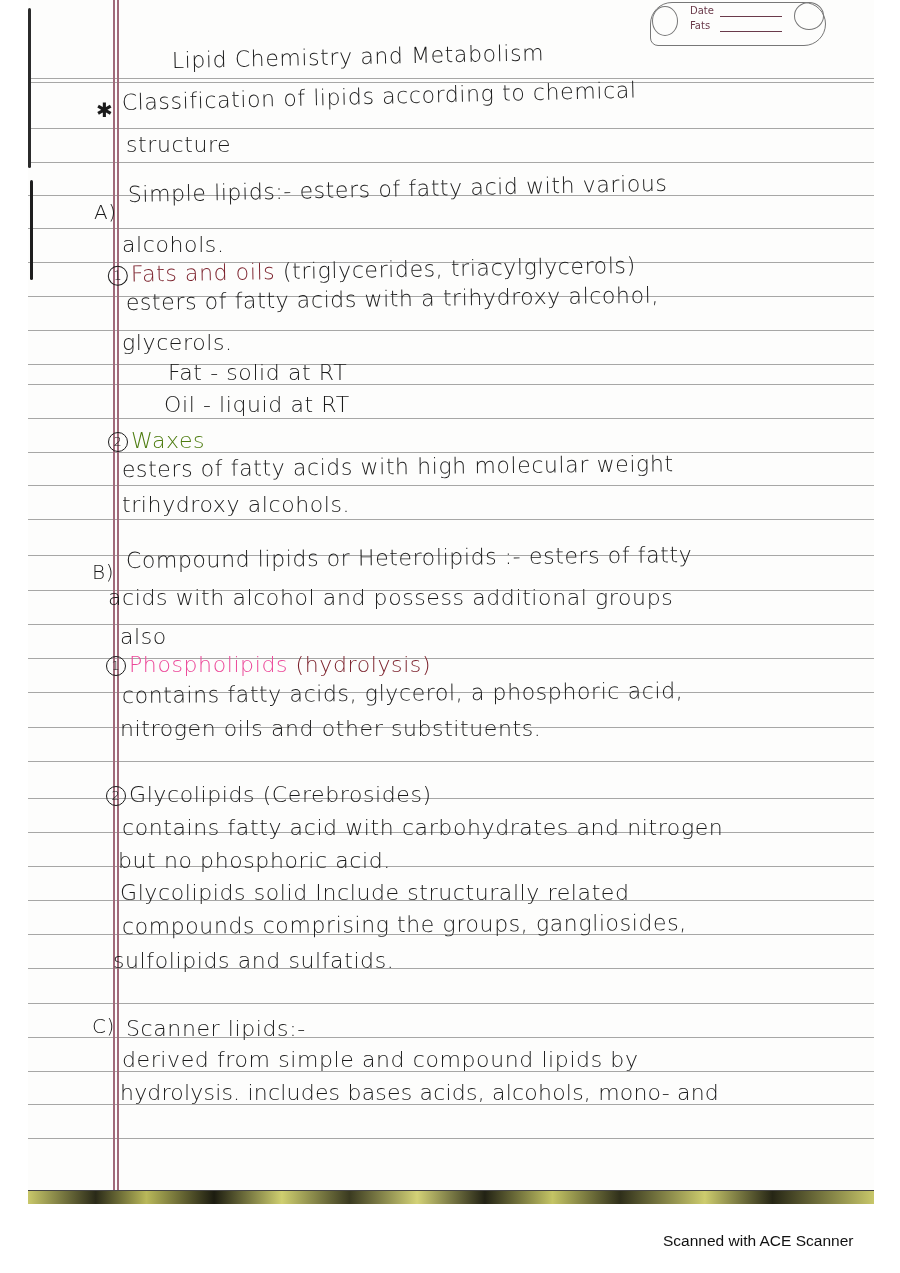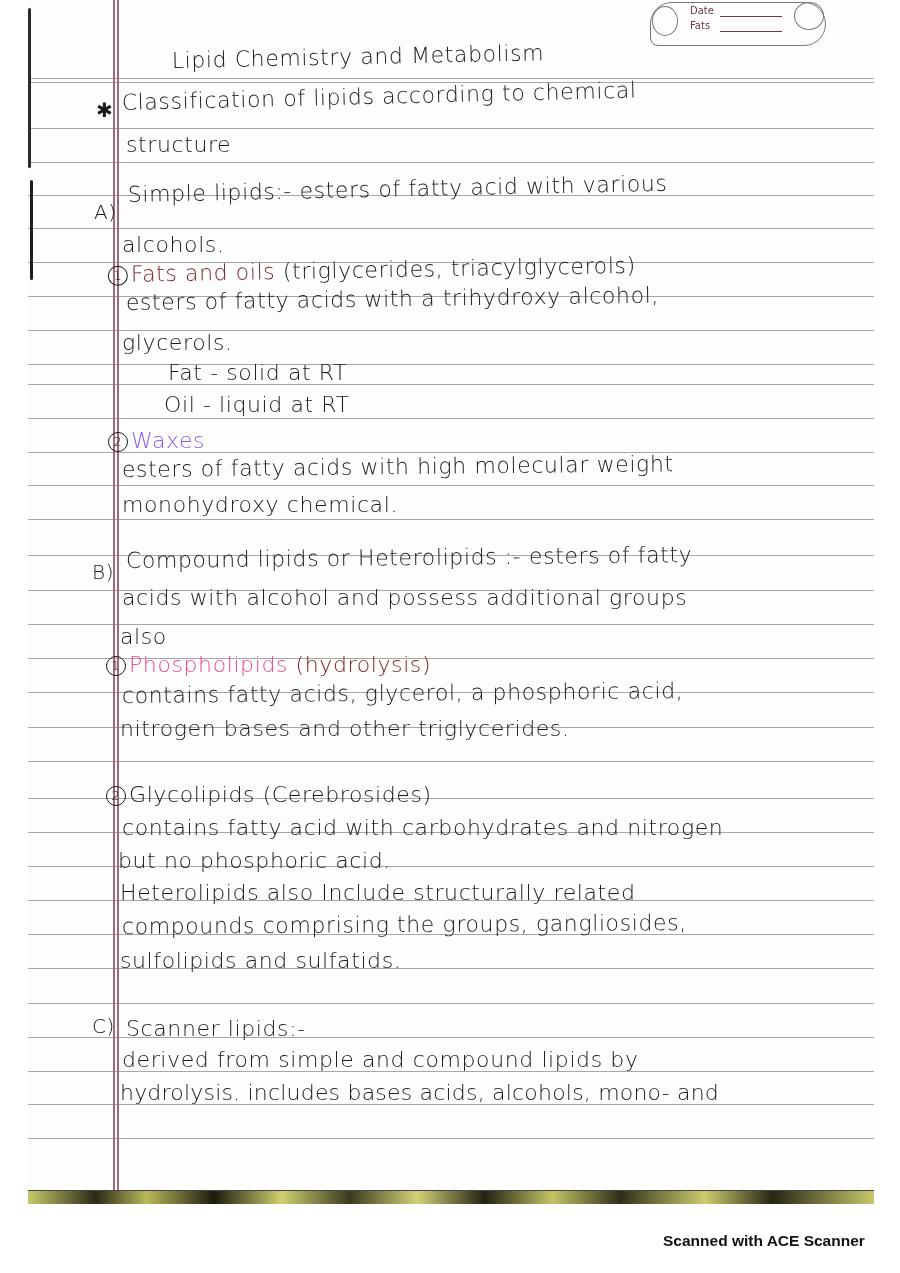--- a/index.html
+++ b/index.html
@@ -56,21 +56,20 @@
   }
   .hw.num { font-size: 20px; }
   .circled {
     display: inline-block; width: 20px; height: 20px; border: 1.3px solid #1b1b1b;
     border-radius: 50%; font-size: 13px; text-align: center; line-height: 18px;
     margin-right: 3px; vertical-align: 2px; color: #1b1b1b;
   }
   .footer {
     position: absolute; left: 663px; top: 1232px; font-size: 15.5px; color: #111;
     font-family: "Liberation Sans", sans-serif;
-    font-weight: bold;
   }
 </style>
 </head>
 <body>
 
 <div class="page">
 
   <div class="rule" style="top:78px"></div>
   <div class="rule" style="top:82px"></div>
   <div class="rule" style="top:128px"></div>
@@ -135,43 +134,43 @@
 
 <div class="hw" style="left:108px;top:262px;transform:rotate(-1deg)">
   <span class="circled">1</span><span class="red" style="color:#7a1f2a">Fats and oils</span><span> (triglycerides, triacylglycerols)</span>
 </div>
 <div class="hw" style="left:126px;top:290px;transform:rotate(-0.8deg)">esters of fatty acids with a trihydroxy alcohol,</div>
 <div class="hw" style="left:122px;top:330px">glycerols.</div>
 <div class="hw" style="left:168px;top:360px">Fat - solid  at  RT</div>
 <div class="hw" style="left:164px;top:392px">Oil - liquid  at RT</div>
 
 <div class="hw" style="left:108px;top:428px">
-  <span class="circled">2</span><span style="color:#8b5cf6">Waxes</span>
+  <span class="circled">2</span><span style="color:#4d7c0f">Waxes</span>
 </div>
 <div class="hw" style="left:122px;top:457px;transform:rotate(-0.6deg)">esters of fatty acids with high molecular weight</div>
-<div class="hw" style="left:122px;top:492px">monohydroxy  chemical.</div>
+<div class="hw" style="left:122px;top:492px">trihydroxy  alcohols.</div>
 
 <div class="hw num" style="left:92px;top:560px">B)</div>
 <div class="hw" style="left:126px;top:548px;transform:rotate(-0.6deg)">Compound lipids or Heterolipids :- esters of fatty</div>
-<div class="hw" style="left:122px;top:585px">acids  with  alcohol and possess additional groups</div>
+<div class="hw" style="left:108px;top:585px">acids  with  alcohol and possess additional groups</div>
 <div class="hw" style="left:120px;top:624px">also</div>
 
 <div class="hw" style="left:106px;top:652px">
   <span class="circled">1</span><span style="color:#ec4899">Phospholipids</span><span style="color:#7a1f2a"> (hydrolysis)</span>
 </div>
 <div class="hw" style="left:122px;top:683px;transform:rotate(-0.5deg)">contains fatty acids, glycerol, a phosphoric acid,</div>
-<div class="hw" style="left:120px;top:716px">nitrogen bases  and  other  triglycerides.</div>
+<div class="hw" style="left:120px;top:716px">nitrogen oils  and  other  substituents.</div>
 
 <div class="hw" style="left:106px;top:782px">
   <span class="circled">2</span><span>Glycolipids (Cerebrosides)</span>
 </div>
 <div class="hw" style="left:122px;top:815px">contains fatty acid  with  carbohydrates and nitrogen</div>
 <div class="hw" style="left:118px;top:848px">but no phosphoric acid.</div>
-<div class="hw" style="left:120px;top:880px">Heterolipids  also  Include structurally related</div>
+<div class="hw" style="left:120px;top:880px">Glycolipids  solid  Include structurally related</div>
 <div class="hw" style="left:122px;top:914px;transform:rotate(-0.4deg)">compounds  comprising  the  groups, gangliosides,</div>
-<div class="hw" style="left:120px;top:948px">sulfolipids and  sulfatids.</div>
+<div class="hw" style="left:113px;top:948px">sulfolipids and  sulfatids.</div>
 
 <div class="hw num" style="left:92px;top:1014px">C)</div>
 <div class="hw" style="left:126px;top:1016px">Scanner  lipids:-</div>
 <div class="hw" style="left:122px;top:1047px">derived from  simple and compound lipids  by</div>
 <div class="hw" style="left:120px;top:1080px;letter-spacing:0.2px">hydrolysis. includes  bases acids, alcohols, mono- and</div>
 
 <div class="footer">Scanned with ACE Scanner</div>
 
 </body></html>

